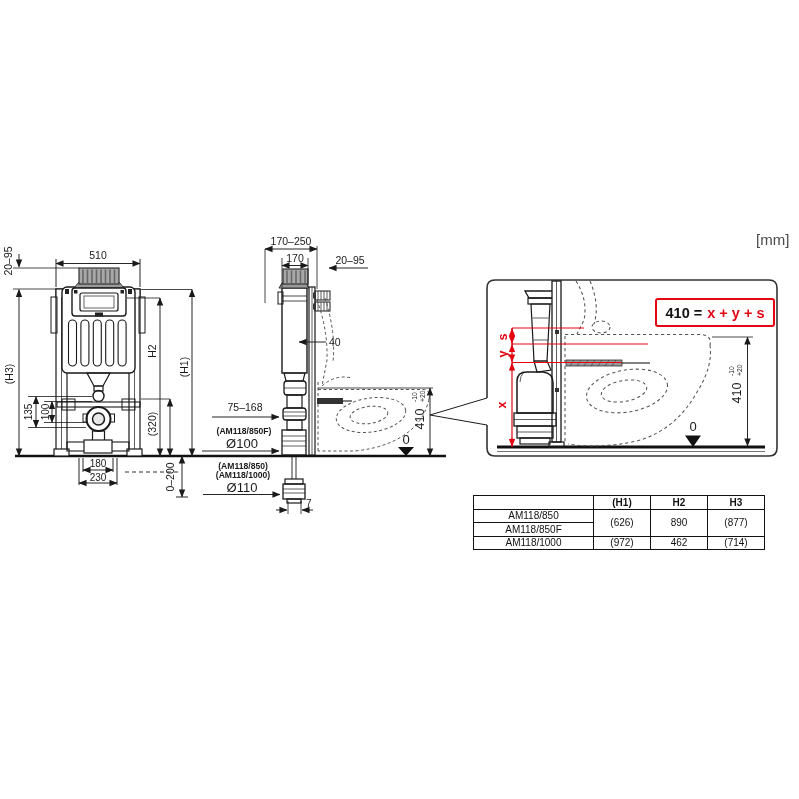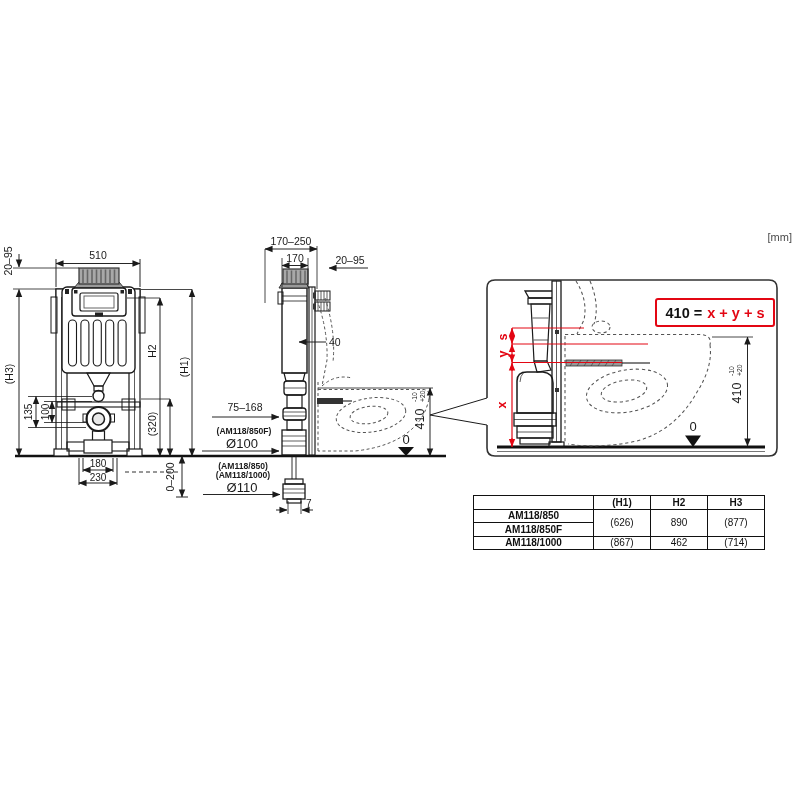--- a/index.html
+++ b/index.html
@@ -1,35 +1,35 @@
 <!DOCTYPE html>
 <html><head>
 <meta charset="utf-8">
 <style>
   html,body{margin:0;padding:0;background:#fff;}
   .canvas{position:relative;width:799px;height:799px;background:#ffffff;overflow:hidden;
           font-family:"Liberation Sans", sans-serif;}
-  .units{position:absolute;left:756px;top:231px;width:36px;text-align:right;
-         font-size:11px;color:#4a4a4a;}
+  .units{position:absolute;left:756px;top:231px;width:36px;text-align:left;
+         font-size:15px;color:#4a4a4a;}
   svg{position:absolute;left:0;top:0;}
   svg text{font-family:"Liberation Sans", sans-serif;fill:#1a1a1a;}
   .dimtxt{font-size:10.5px;}
   .dimtxt-s{font-size:10px;}
   .modeltxt{font-size:8.6px;font-weight:bold;}
   .diatxt{font-size:13px;}
   .redlbl{font-size:12.5px;font-weight:bold;fill:#e30613;}
   .toltxt{font-size:6.8px;}
   .bigdim{font-size:12.5px;}
   .zerotxt{font-size:13px;}
   table.dims{position:absolute;left:473px;top:495px;width:291px;border-collapse:collapse;
              table-layout:fixed;border:1.6px solid #111;}
   table.dims th, table.dims td{border:1.1px solid #111;height:12.5px;padding:0 2px;
              font-size:10px;text-align:center;vertical-align:middle;color:#111;}
   table.dims th{font-weight:bold;}
-  table.dims td.model{font-weight:bold;}
+  table.dims td.model{font-weight:normal;}
 </style>
 </head>
 <body>
 
 <div class="canvas">
 
   <div class="units">[mm]</div>
 
   <svg width="799" height="799" viewBox="0 0 799 799">
     <defs>
@@ -394,20 +394,20 @@
       <td class="model">AM118/850</td>
       <td rowspan="2">(626)</td>
       <td rowspan="2">890</td>
       <td rowspan="2">(877)</td>
     </tr>
     <tr>
       <td class="model">AM118/850F</td>
     </tr>
     <tr>
       <td class="model">AM118/1000</td>
-      <td>(867)</td>
+      <td>(972)</td>
       <td>462</td>
       <td>(714)</td>
     </tr>
   </tbody>
     </table>
 
 </div>
 
 </body></html>

